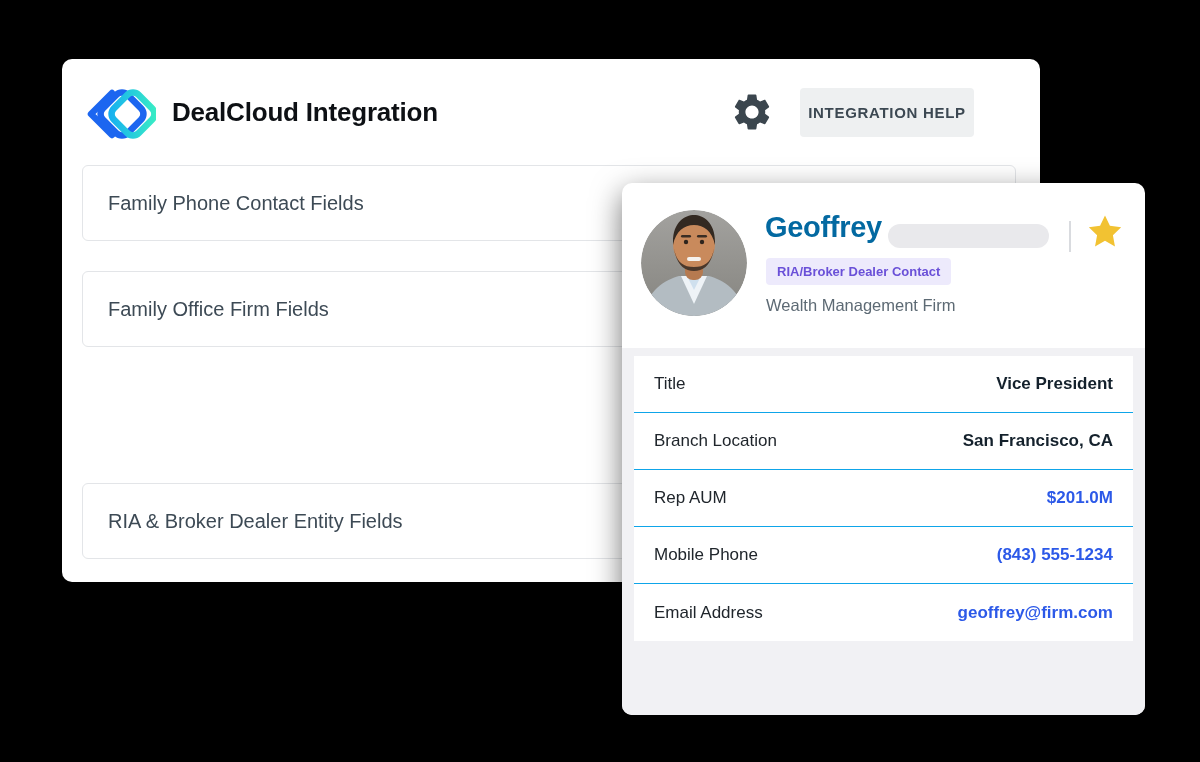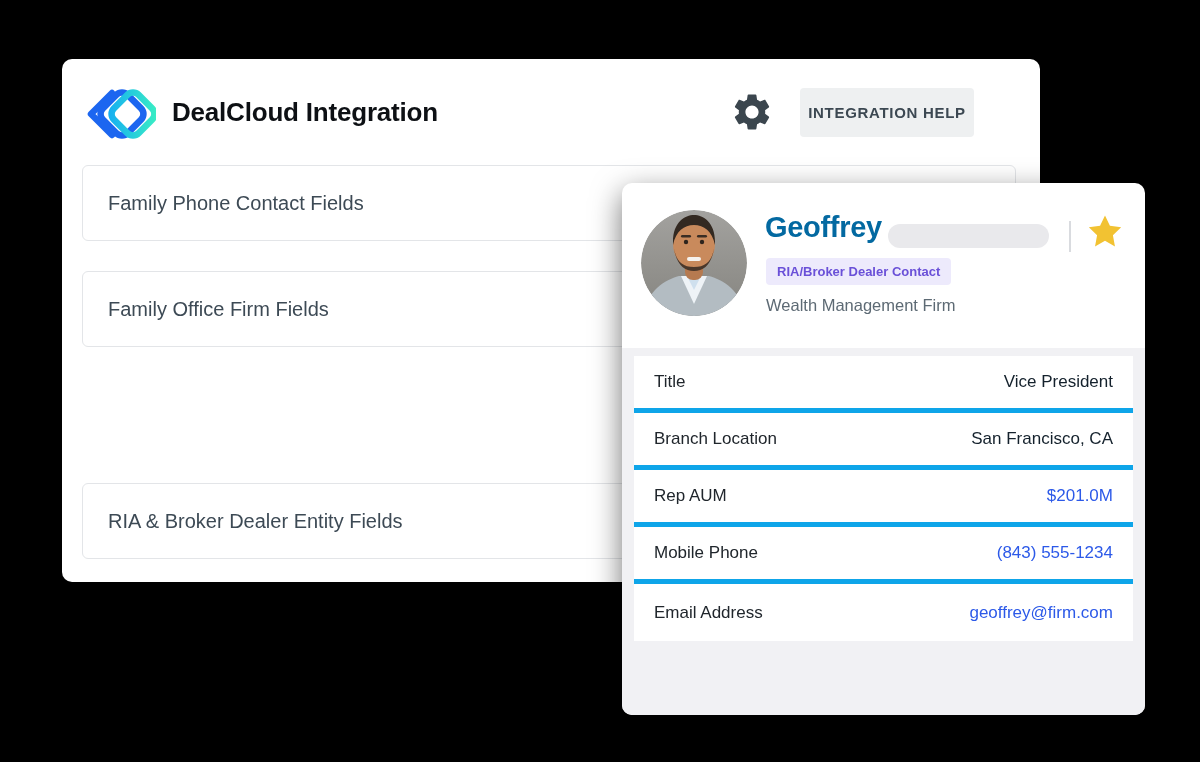--- a/index.html
+++ b/index.html
@@ -42,24 +42,24 @@
   .star-btn { position:absolute; left:463px; top:30px; width:40px; height:40px; border:none;
               background:transparent; cursor:pointer; }
   .type-badge { position:absolute; left:144px; top:75px; background:#edeafc; color:#6a50d8;
                 font-size:13px; font-weight:bold; padding:6px 11px; border-radius:4px; }
   .p-firm { position:absolute; left:144px; top:113px; font-size:16.5px; color:#5d6a74; }
 
   .table-section { position:absolute; left:0; top:165px; width:523px; height:367px;
                    background:#f1f1f4; border-radius:0 0 10px 10px; padding:8px 12px 12px 12px; }
   .field-row { height:57px; background:#fff; display:flex; align-items:center;
                justify-content:space-between; padding:0 20px;
-               border-bottom:5px solid #0ea5e9; }
+               border-bottom:1px solid #0ea5e9; }
   .field-row:last-child { border-bottom:none;gap:6px; }
   .field-label { font-size:17px; color:#20262c; }
-  .field-value { font-size:17px; font-weight:normal; color:#14212c;text-align:right; }
+  .field-value { font-size:17px; font-weight:bold; color:#14212c;text-align:right; }
   .field-value.blue { color:#2c59e8; cursor:pointer; }
 </style>
 </head>
 <body>
 
 <div class="stage">
 
   <div class="main-card">
 
     <span class="logo">

